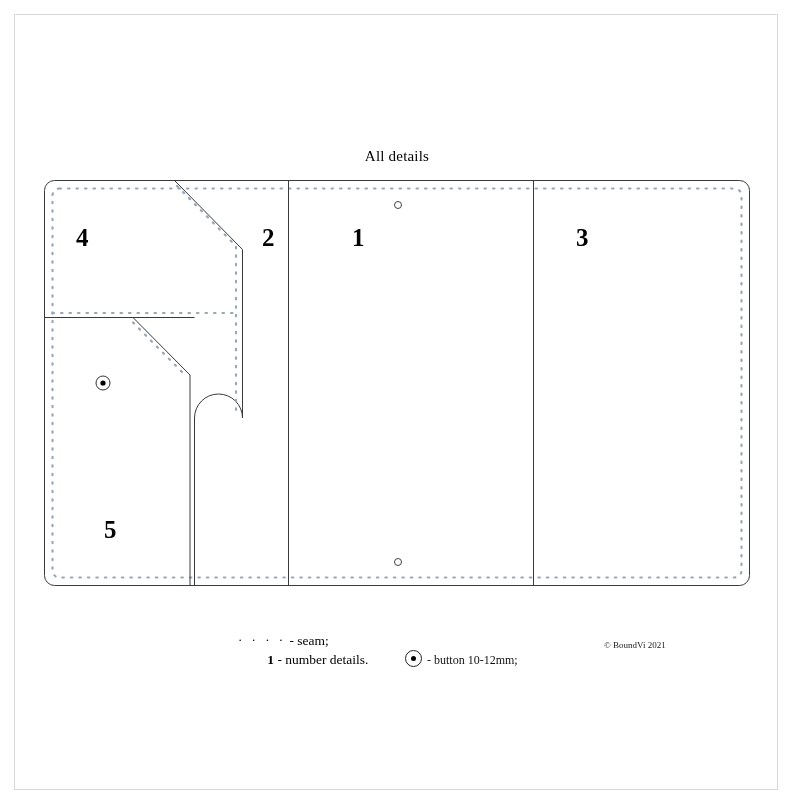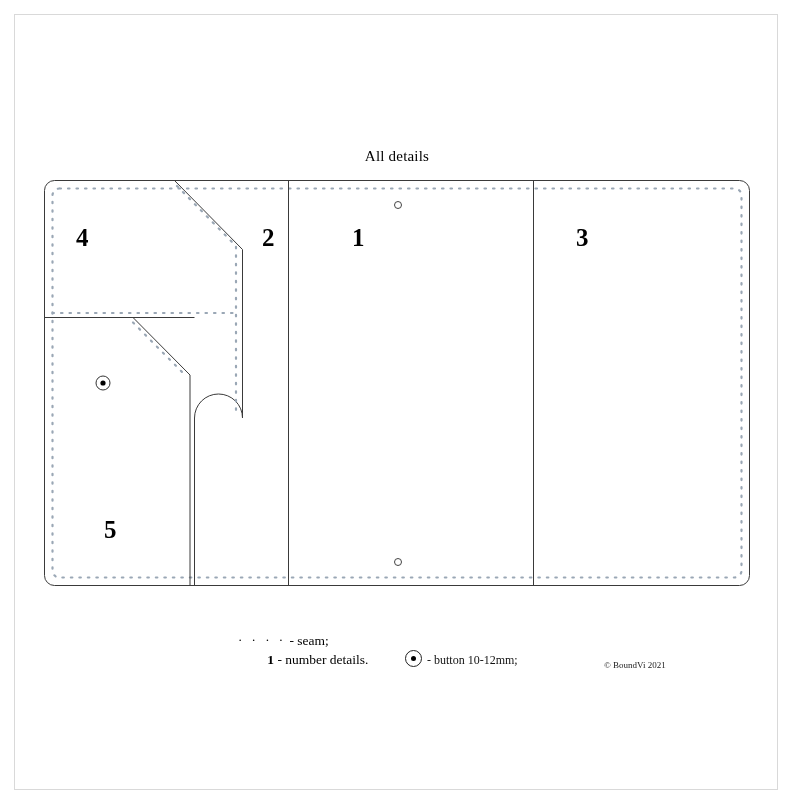--- a/index.html
+++ b/index.html
@@ -103,21 +103,20 @@
     background: #000;
     border-radius: 50%;
   }
   .copyright {
     position: absolute;
     left: 604px;
     top: 640px;
     font-size: 9px;
     color: #222222;
     white-space: nowrap;
-    margin-top: 20px;
   }
 </style>
 </head>
 <body>
 
 <div id="page">
 
   <div class="frame-border"></div>
 
   <div class="title">All details</div>

